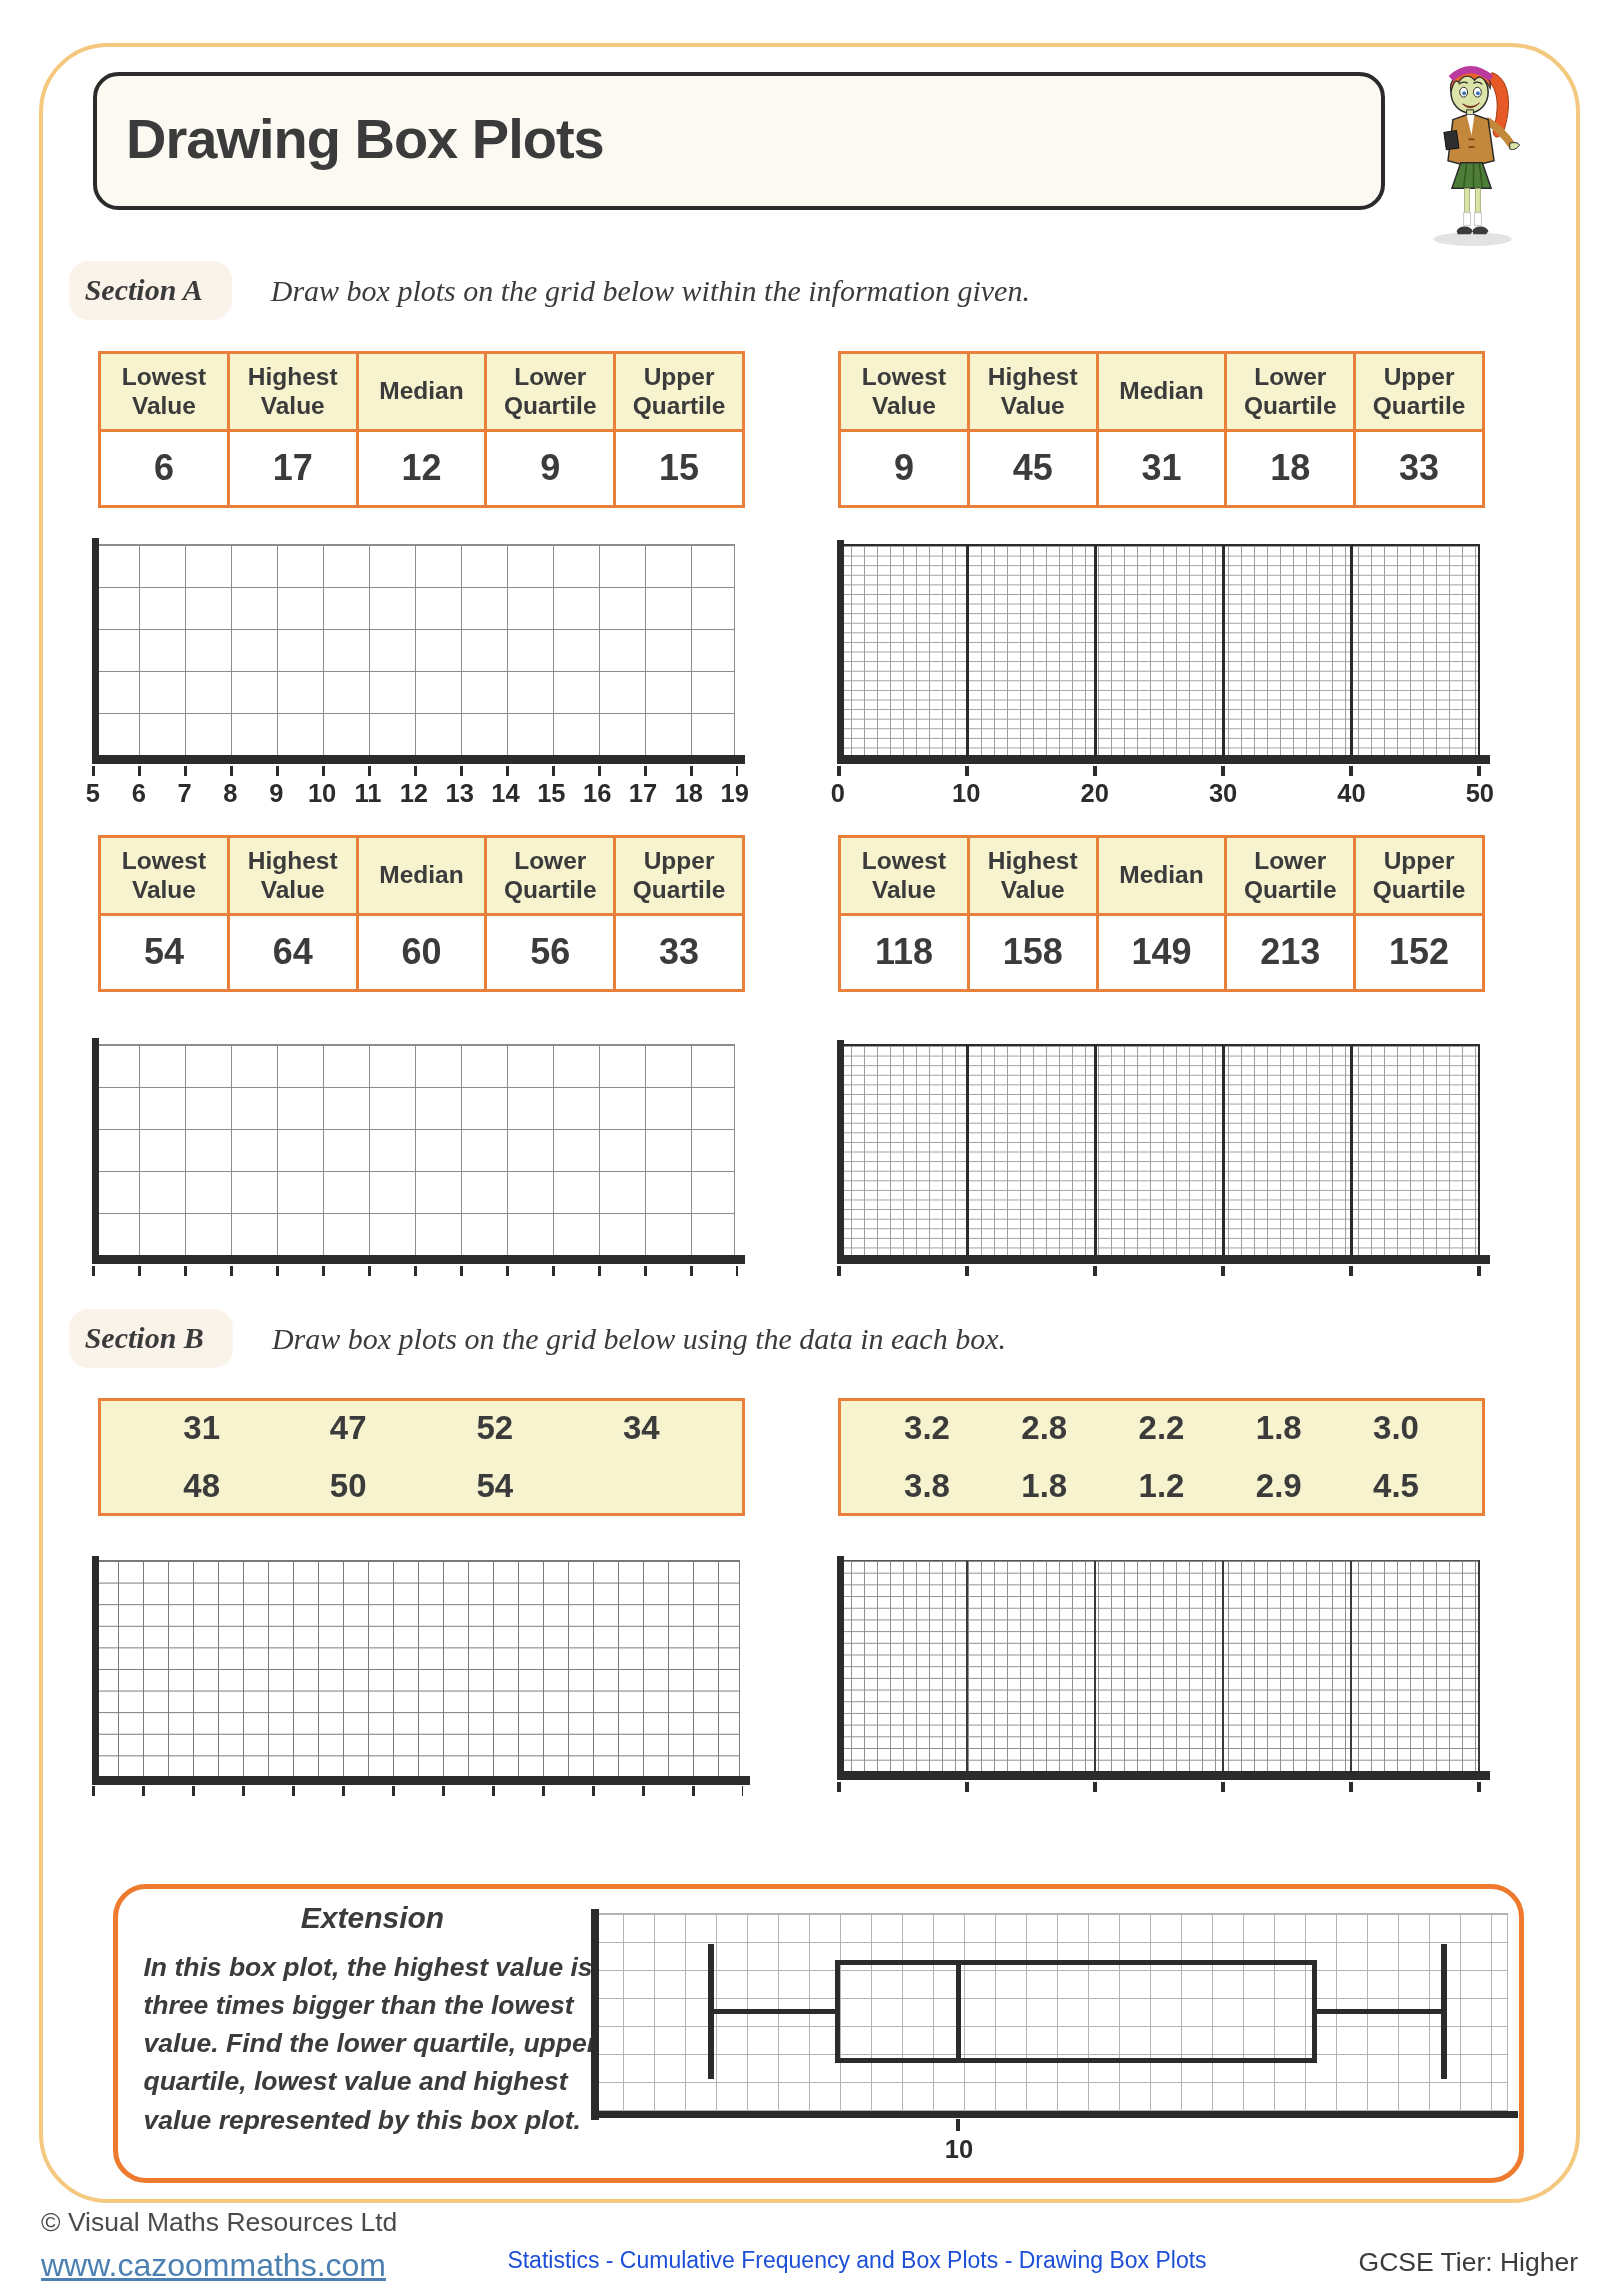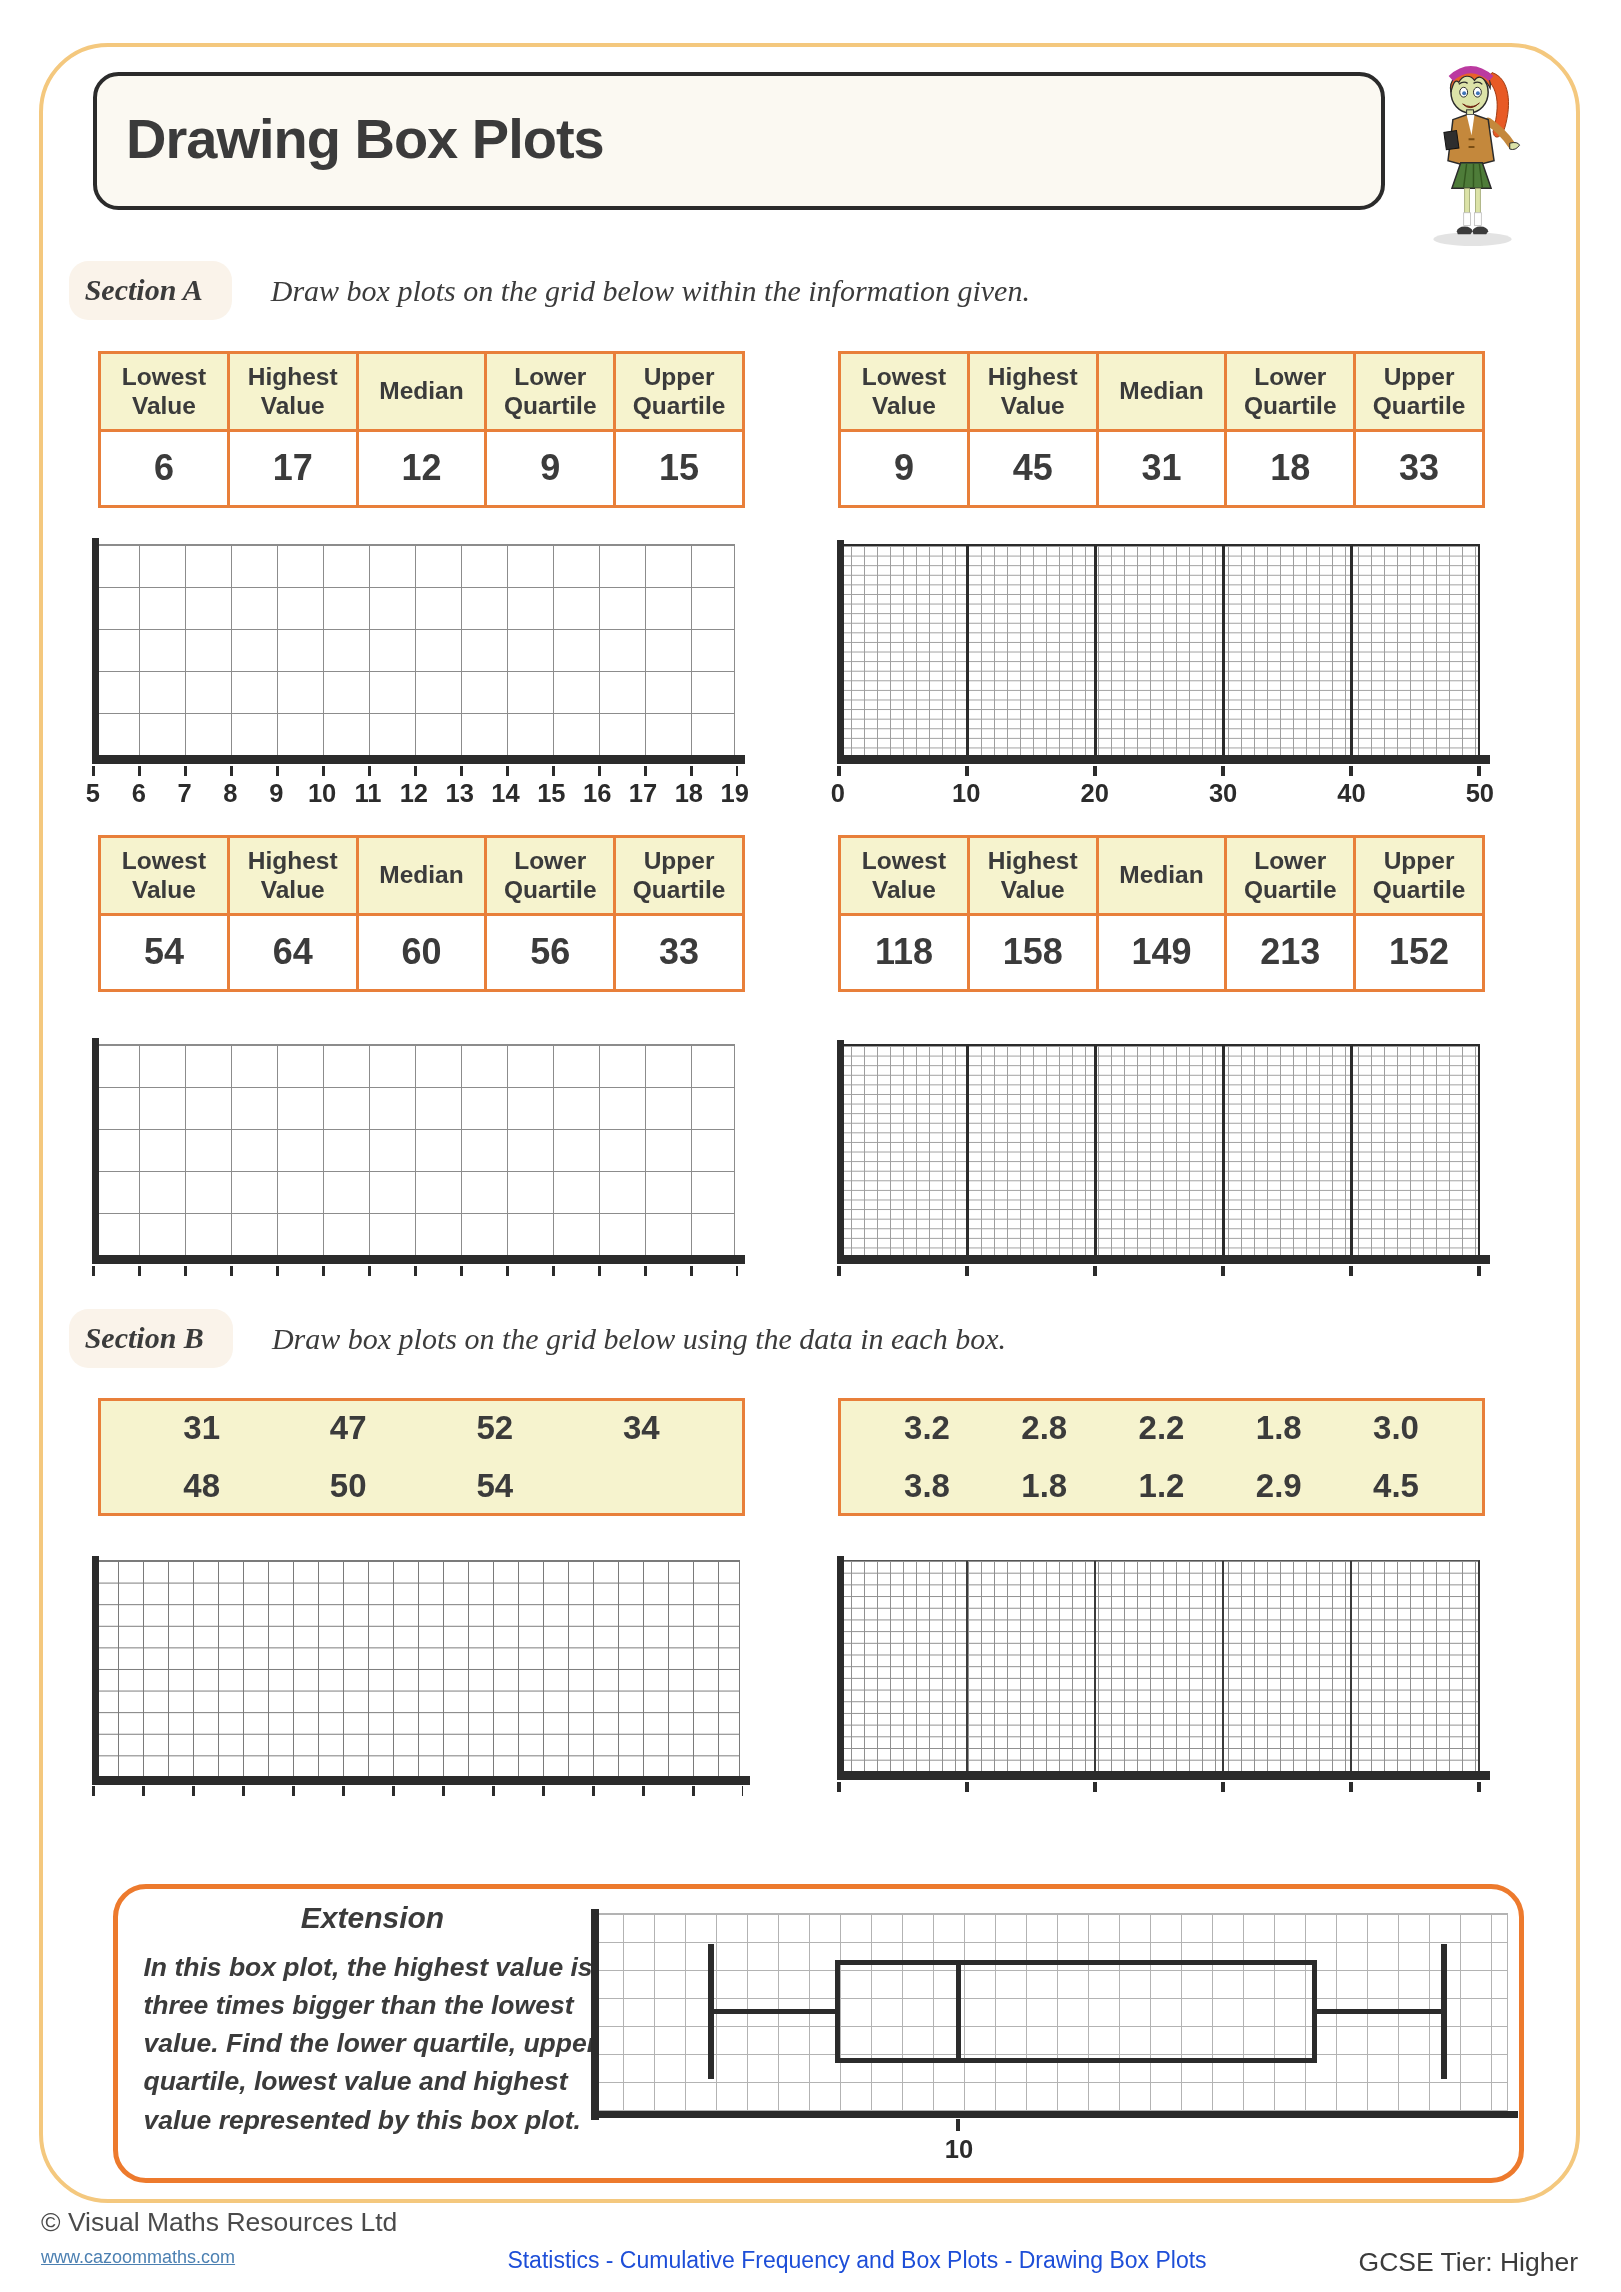--- a/index.html
+++ b/index.html
@@ -102,21 +102,21 @@
   .bp-hr{left:79.1%;top:calc(50% - 2.9px);width:14%;height:5.9px;}
   .bp-box{position:absolute;left:26.5%;top:24%;width:52.6%;height:52%;
         border:5.9px solid #2b2b2b;box-sizing:border-box;background:transparent;}
   .bp-med{left:calc(40% - 2.9px);top:24%;width:5.9px;height:52%;}
   .ext-tick{position:absolute;left:calc(40% - 2px);top:206px;width:3.9px;height:12.7px;background:#2b2b2b;}
   .ext-xlabel{position:absolute;left:calc(40% - 29px);top:222px;width:59px;text-align:center;
         font-weight:700;font-size:25.5px;color:#2b2b2b;}
 
   
   .foot-copy{position:absolute;left:41px;top:2207px;font-size:26.5px;color:#4a4a4a;}
-  .foot-link{position:absolute;left:41px;top:2247px;font-size:18px;color:#4C80B2;
+  .foot-link{position:absolute;left:41px;top:2247px;font-size:32px;color:#4C80B2;
         text-decoration:underline;cursor:pointer;text-align:center;}
   .foot-topic{position:absolute;left:421px;top:2247px;width:872px;text-align:center;
         font-size:23px;color:#1d4ed8;}
   .foot-tier{position:absolute;right:43px;top:2247px;font-size:26.5px;color:#3b3b3b;}
 </style>
 </head>
 <body>
 
 <div class="page">
   <div class="page-border"></div>

